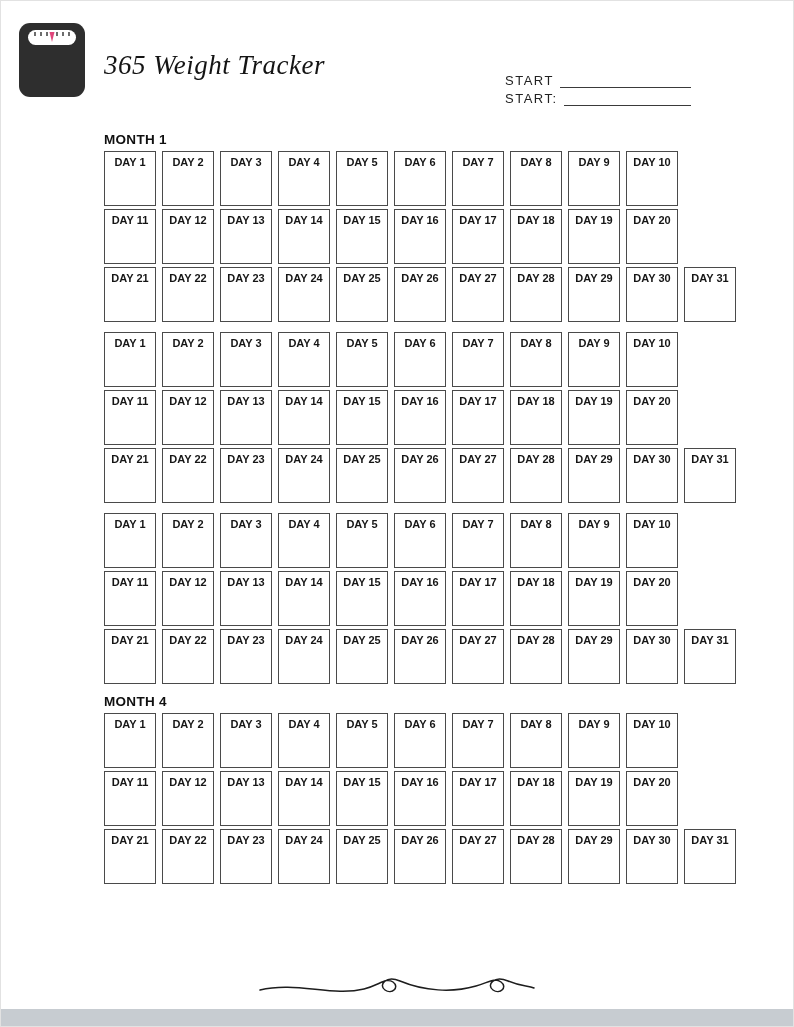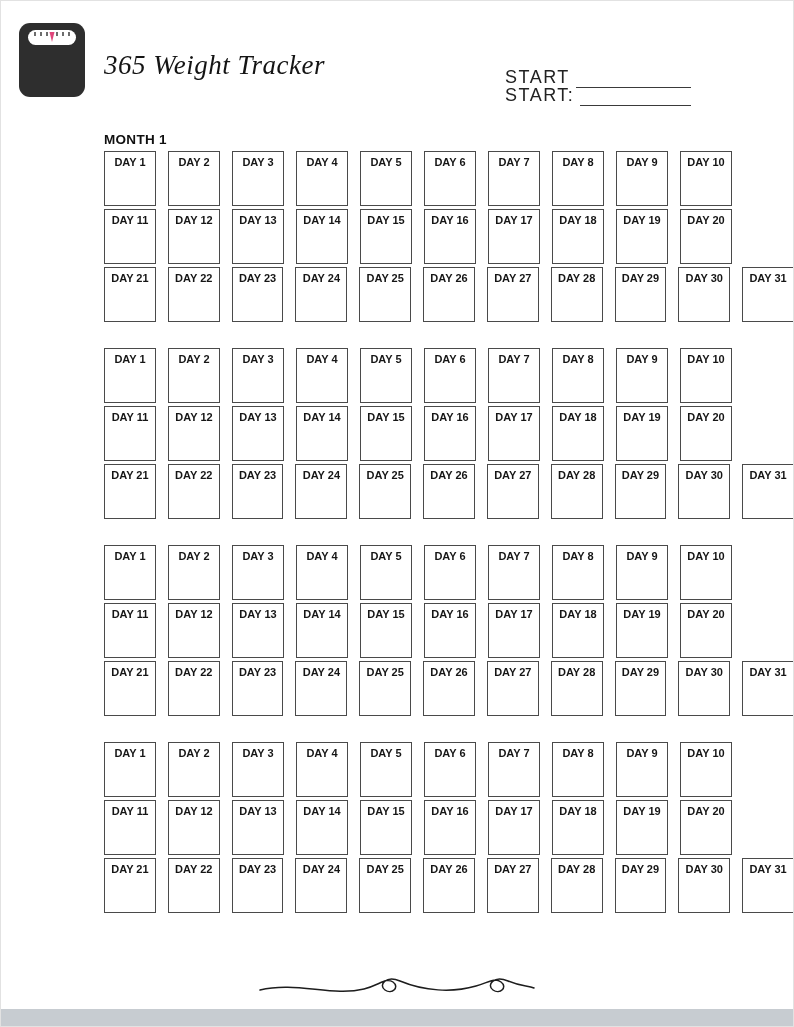--- a/index.html
+++ b/index.html
@@ -13,30 +13,30 @@
   .bottom-edge { position:absolute; left:0; right:0; bottom:0; height:18px; background:#c7ccd1; z-index:4; }
 
   
   .header { position:relative; height:132px; }
   .scale-icon { position:absolute; left:18px; top:22px; width:68px; height:76px; }
   .page-title {
     position:absolute; left:104px; top:50px;
     font-family:"Liberation Serif", serif; font-style:italic;
     font-size:27px; letter-spacing:0.5px; color:#141414; white-space:nowrap;
   }
-  .startdate { position:absolute; left:505px; top:72px; width:186px; font-size:18px; letter-spacing:1.5px; color:#222; }
+  .startdate { position:absolute; left:505px; top:72px; width:186px; font-size:13px; letter-spacing:1.5px; color:#222; }
   .sd-row { display:flex; align-items:flex-end; height:16px; margin-bottom:2px; }
   .sd-label { white-space:nowrap; padding-right:6px; font-weight:400; }
   .sd-line { flex:1; border-bottom:1.3px solid #3a3a3a; height:14px; }
 
   
   .months { padding-left:104px; }
-  .month { margin-bottom:26px; }
+  .month { margin-bottom:10px; }
   .month-label { font-size:13.5px; font-weight:bold; letter-spacing:0.3px; margin-bottom:4px; color:#101010; }
-  .day-row { display:flex; gap:12px; margin-bottom:3px; }
+  .day-row { display:flex; gap:6px; margin-bottom:3px; }
   .day-cell {
     width:52px; height:55px; box-sizing:border-box;
     border:1px solid #4a4a4a; background:#fff;
   }
   .day-label {
     font-size:11px; font-weight:bold; text-align:center;
     padding-top:4px; color:#151515; white-space:nowrap;
   }
 
   
@@ -377,20 +377,21 @@
         </div>
         <div class="day-cell">
           <div class="day-label">DAY 30</div>
         </div>
         <div class="day-cell">
           <div class="day-label">DAY 31</div>
         </div>
       </div>
     </div>
     <div class="month">
+      <div class="month-label">MONTH 4</div>
       <div class="day-row">
         <div class="day-cell">
           <div class="day-label">DAY 1</div>
         </div>
         <div class="day-cell">
           <div class="day-label">DAY 2</div>
         </div>
         <div class="day-cell">
           <div class="day-label">DAY 3</div>
         </div>

